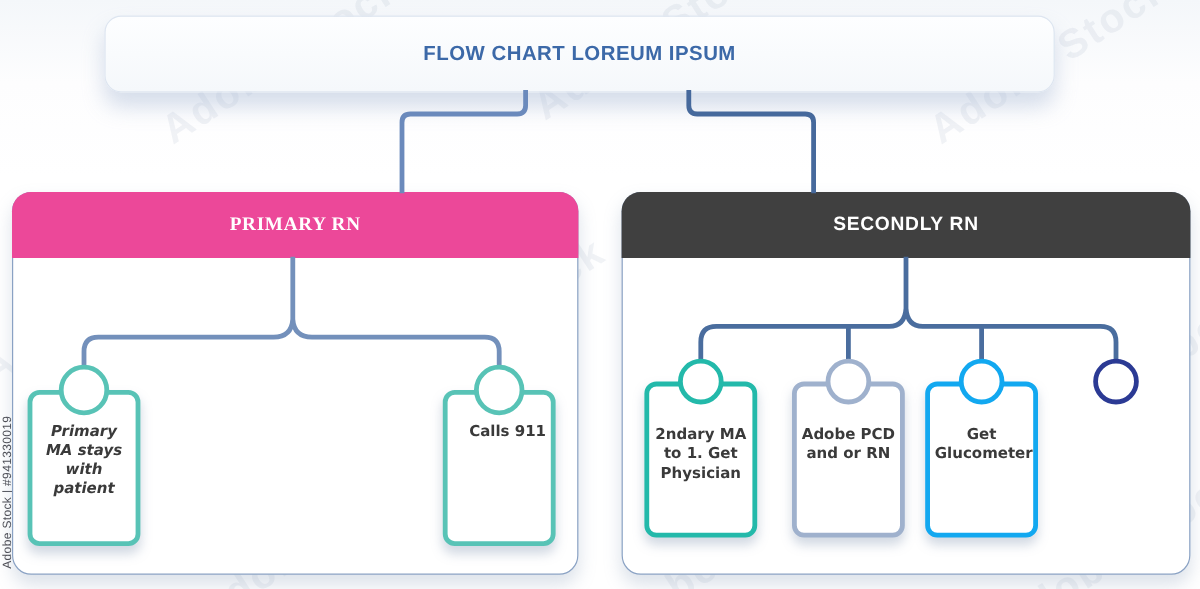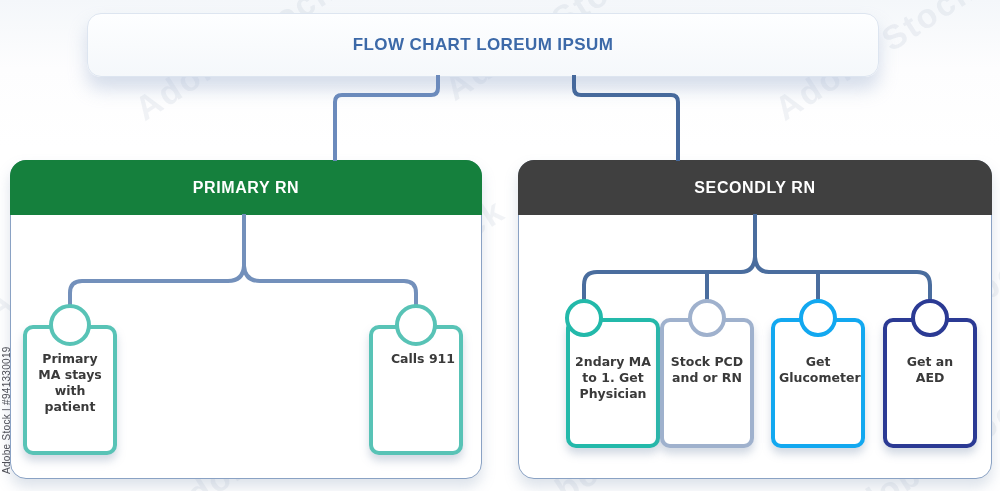--- a/index.html
+++ b/index.html
@@ -57,61 +57,58 @@
   <span class="wm" style="left:480px;top:450px">Adobe Stock</span>
   <span class="wm" style="left:820px;top:440px">Adobe Stock</span>
 
   <span class="wm-credit">Adobe Stock | #941330019</span>
 
   <div class="title-box">
     <span style="color: rgb(60, 105, 168);">FLOW CHART LOREUM IPSUM</span>
   </div>
 
   <div class="branch branch-primary">
-    <div class="branch-header" style="background-color: #15803d;">
+    <div class="branch-header" style="background-color: #ec4899; font-family: Liberation Serif, serif;">
       <span>PRIMARY RN</span>
     </div>
   </div>
 
   <div class="branch branch-secondly">
     <div class="branch-header" style="background-color: #404040;">
       <span>SECONDLY RN</span>
     </div>
   </div>
 
   <svg class="connectors" width="1000" height="491" viewBox="0 0 1000 491">
     <path d="M438,75 L438,88 Q438,95 431,95 L342,95 Q335,95 335,102 L335,161" fill="none" stroke-width="4" stroke="#6b8abc"></path>
     <path d="M574,75 L574,88 Q574,95 581,95 L671,95 Q678,95 678,102 L678,161" fill="none" stroke-width="4" stroke="#46699c"></path>
     <path d="M70,307 L70,293 Q70,281 82,281 L228,281 Q243,281 244,266 L244,214 M416,307 L416,293 Q416,281 404,281 L260,281 Q245,281 244,266" fill="none" stroke-width="4" stroke="#7390bb"></path>
     <path d="M584,301 L584,285 Q584,272 597,272 L741,272 Q754,272 755,257 L755,214 M930,301 L930,285 Q930,272 917,272 L769,272 Q756,272 755,257 M707,272 L707,301 M818,272 L818,301" fill="none" stroke-width="4" stroke="#4a6d9e"></path>
   </svg>
 
-  <div class="card card-p" style="left: 23px; top: 325px; border-color: rgb(88, 195, 182);">
+  <div class="card card-p" style="left: 23px; top: 325px; border-color: rgb(88, 195, 182); font-style: italic;">
     <span class="label">Primary MA stays with patient</span>
   </div>
   <span class="circle circle-p" style="left: 49px; top: 304px; border-color: rgb(88, 195, 182);"></span>
 
   <div class="card card-p" style="left: 369px; top: 325px; border-color: rgb(88, 195, 182); text-align: right;">
     <span class="label">Calls 911</span>
   </div>
   <span class="circle circle-p" style="left: 395px; top: 304px; border-color: rgb(88, 195, 182);"></span>
 
-  <div class="card card-s" style="left: 537px; top: 318px; border-color: rgb(35, 185, 170); margin-left: 29px;">
+  <div class="card card-s" style="left: 537px; top: 318px; border-color: rgb(35, 185, 170);">
     <span class="label">2ndary MA to 1. Get Physician</span>
   </div>
   <span class="circle circle-s" style="left: 565px; top: 299px; border-color: rgb(35, 185, 170);"></span>
 
   <div class="card card-s" style="left: 660px; top: 318px; border-color: rgb(159, 177, 205);">
-    <span class="label">Stock PCD and or RN</span>
+    <span class="label">Adobe PCD and or RN</span>
   </div>
   <span class="circle circle-s" style="left: 688px; top: 299px; border-color: rgb(159, 177, 205);"></span>
 
   <div class="card card-s" style="left: 771px; top: 318px; border-color: rgb(18, 168, 240);">
     <span class="label">Get Glucometer</span>
   </div>
   <span class="circle circle-s" style="left: 799px; top: 299px; border-color: rgb(18, 168, 240);"></span>
 
-  <div class="card card-s" style="left: 883px; top: 318px; border-color: rgb(43, 58, 148);">
-    <span class="label">Get an AED</span>
-  </div>
   <span class="circle circle-s" style="left: 911px; top: 299px; border-color: rgb(43, 58, 148);"></span>
 
 </div>
 
 </body></html>

